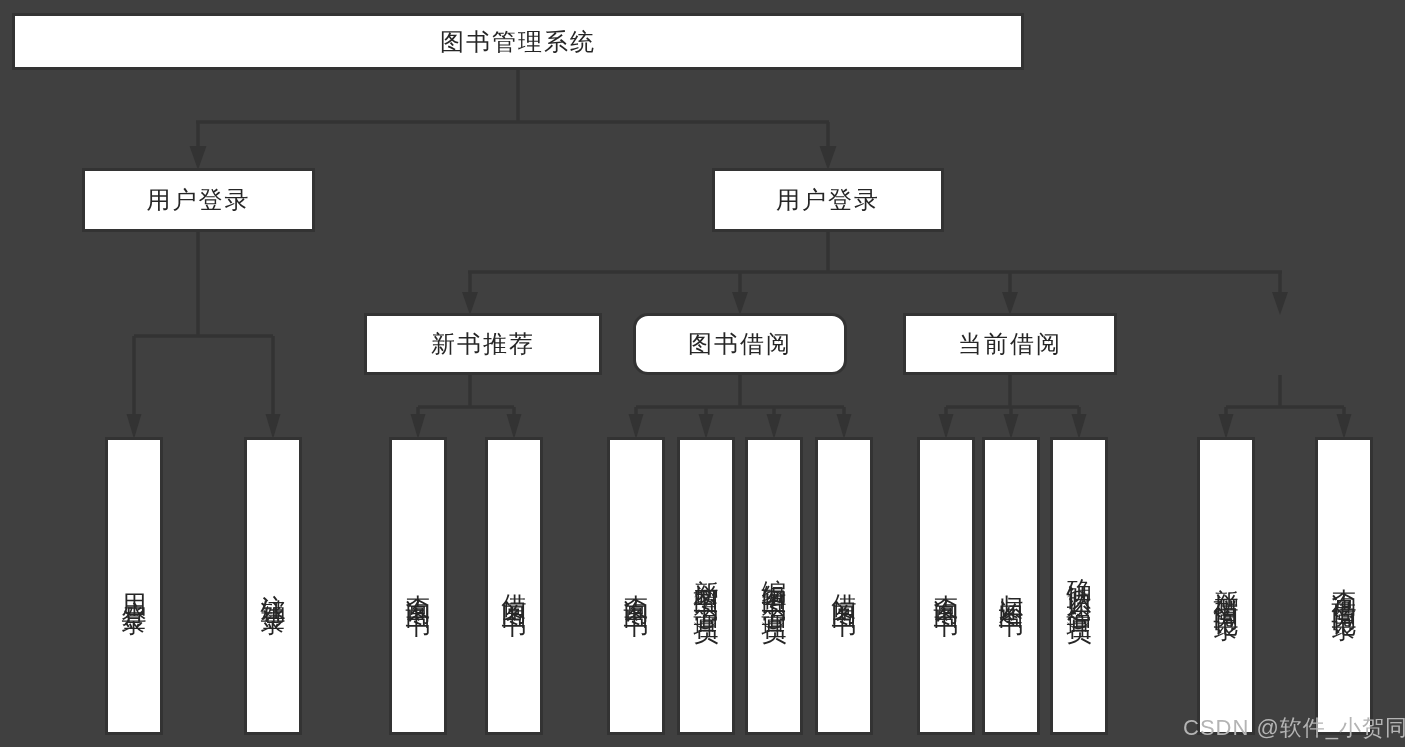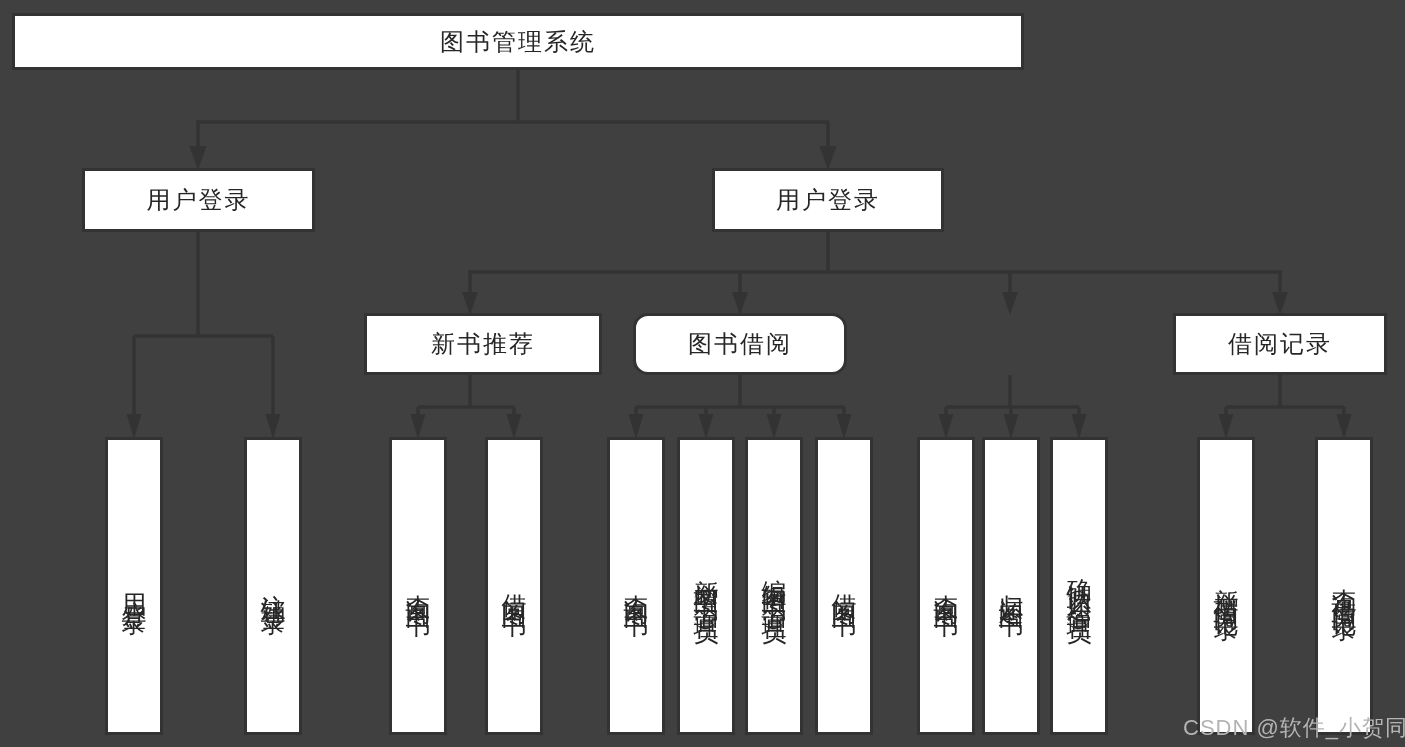--- a/index.html
+++ b/index.html
@@ -103,22 +103,22 @@
   <div class="node" style="left:712px; top:168px; width:232px; height:64px;">
     <span>用户登录</span>
   </div>
 
   <div class="node" style="left:364px; top:313px; width:238px; height:62px;">
     <span>新书推荐</span>
   </div>
   <div class="node" style="left:633px; top:313px; width:214px; height:62px;border-radius:15px;">
     <span>图书借阅</span>
   </div>
-  <div class="node" style="left:1173px; top:313px; width:214px; height:62px;">
-    <span>借阅记录</span>
+  <div class="node" style="left:903px; top:313px; width:214px; height:62px;">
+    <span>当前借阅</span>
   </div>
 
   <div class="node leaf" style="left:105px; top:437px; width:58px; height:298px;">
     <span>用户登录</span>
   </div>
   <div class="node leaf" style="left:244px; top:437px; width:58px; height:298px;">
     <span>注销登录</span>
   </div>
 
   <div class="node leaf" style="left:389px; top:437px; width:58px; height:298px;">

